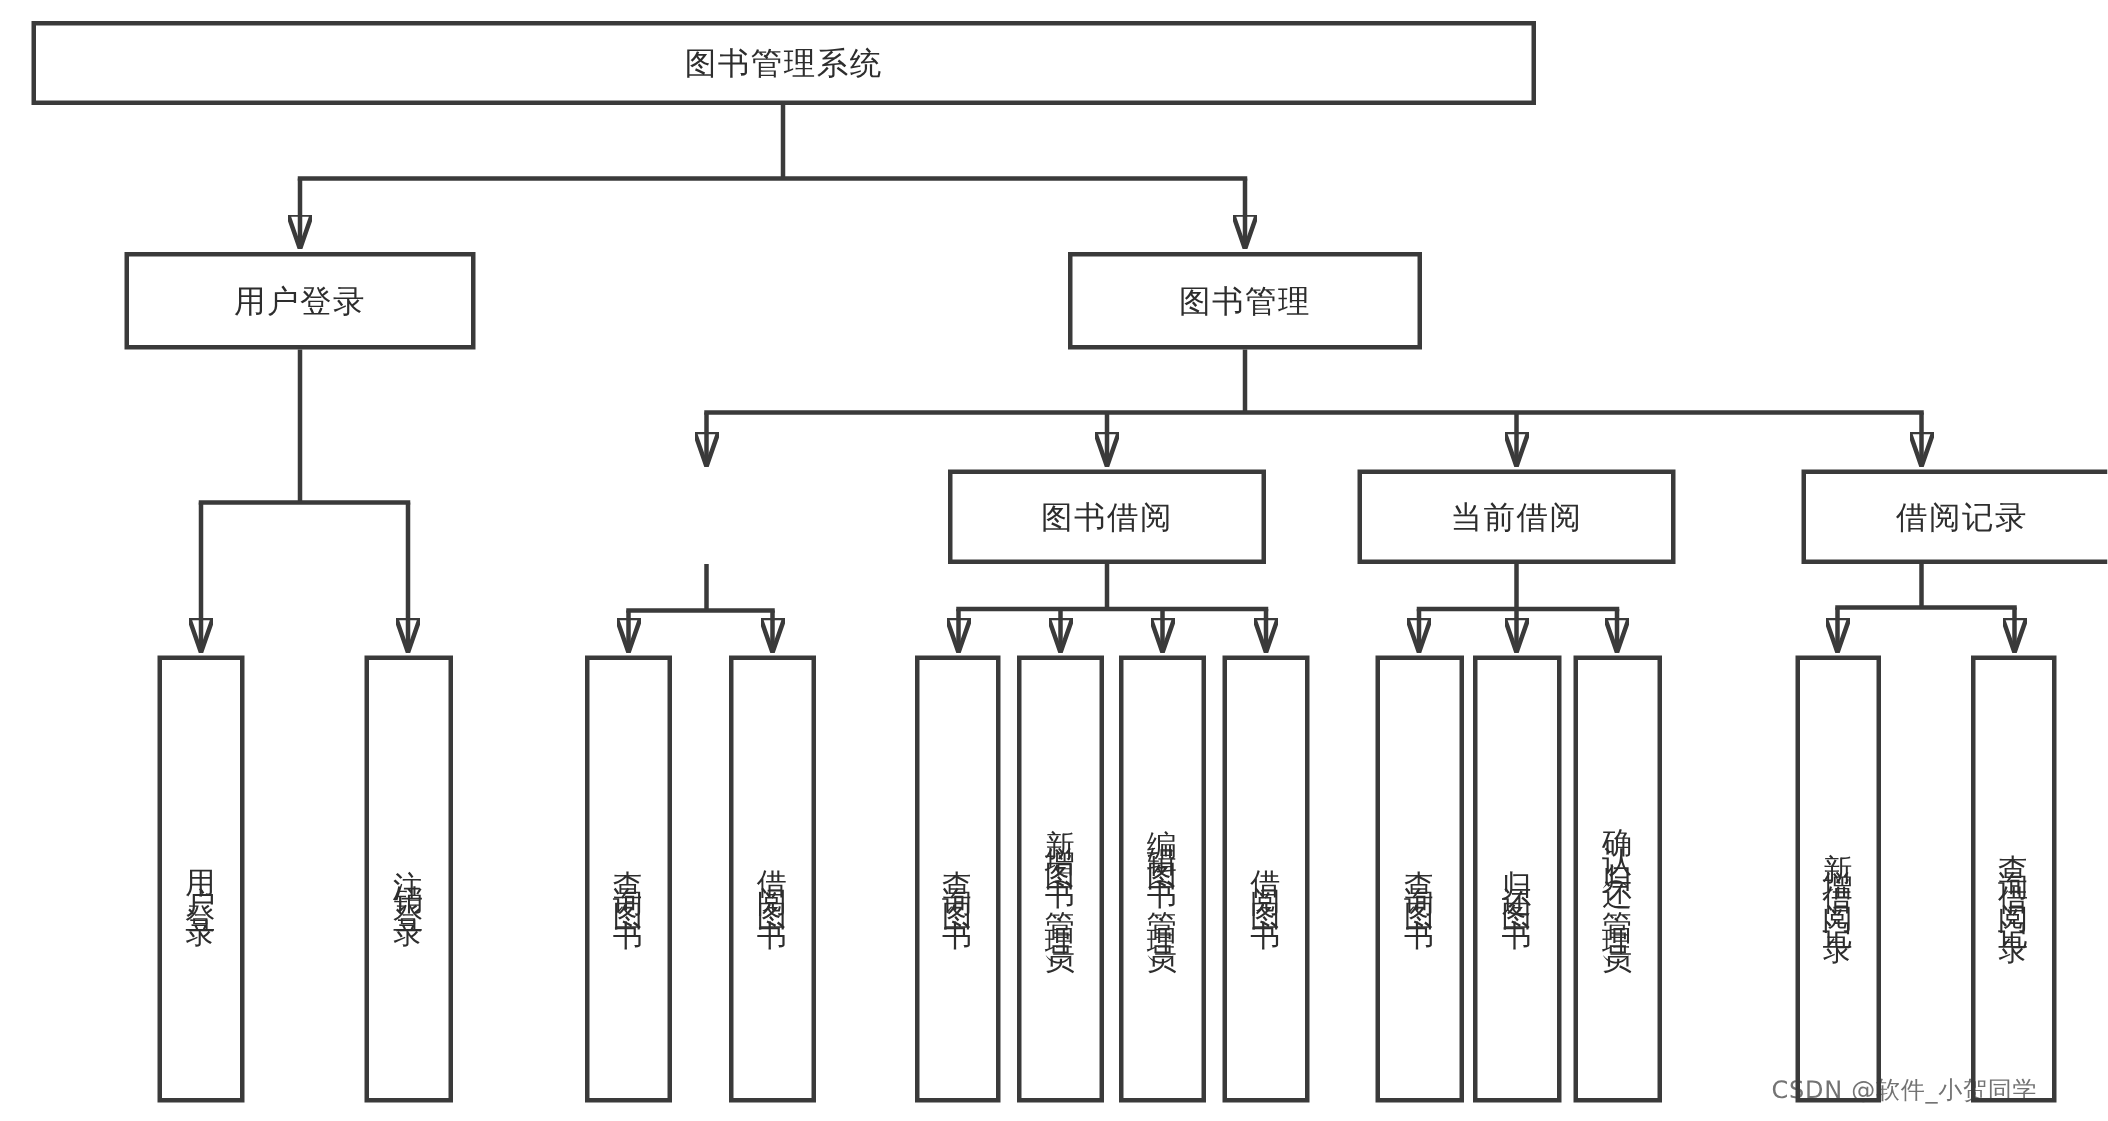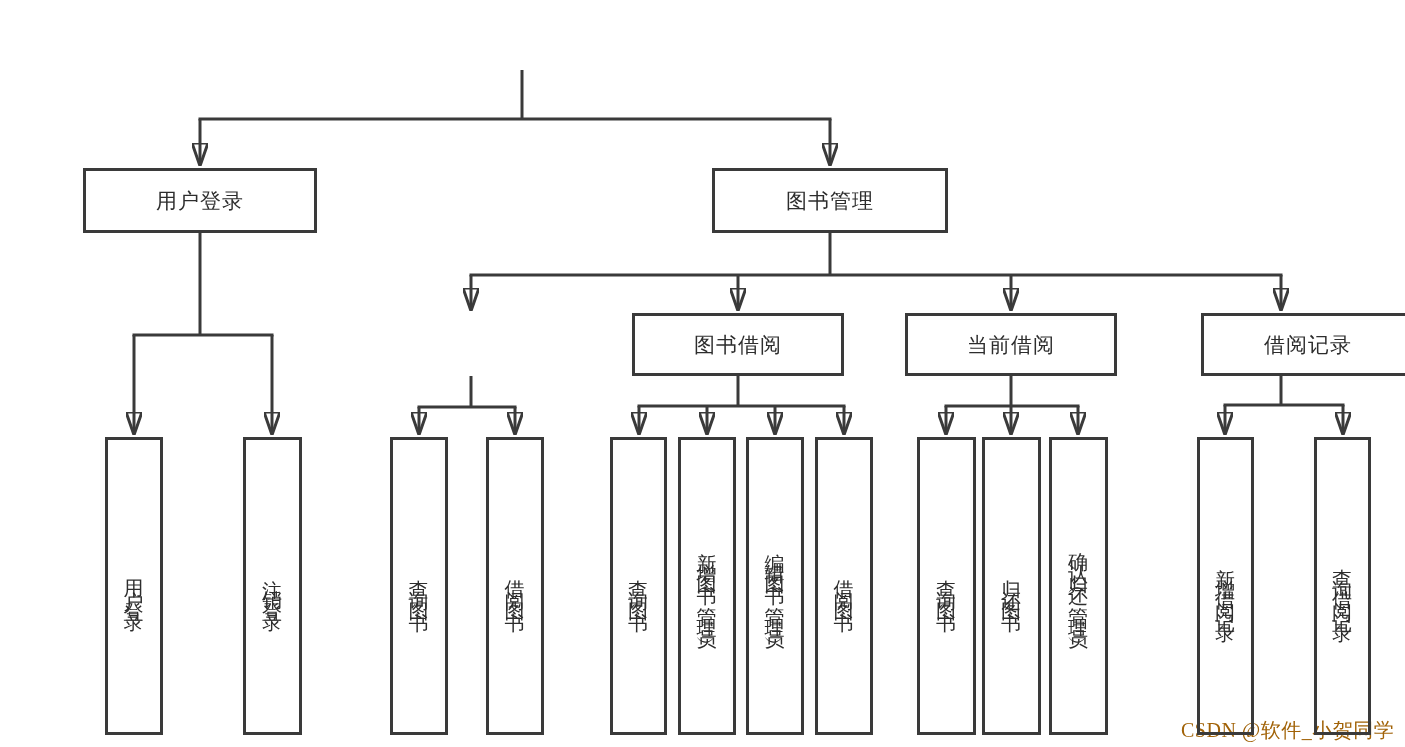--- a/index.html
+++ b/index.html
@@ -51,25 +51,24 @@
     font-size: 20px;
     line-height: 1.3;
     letter-spacing: 11px;
     white-space: nowrap;
   }
   .watermark {
     position: absolute;
     left: 1181px;
     top: 717px;
     z-index: 0;
-    font-size: 20px;
-    color: #a16207;
+    font-size: 16px;
+    color: #737373;
     letter-spacing: 0.5px;
     white-space: nowrap;
-    font-family: Liberation Serif, serif;
   }
 </style>
 </head>
 <body>
 
 <div class="canvas">
 
   <svg class="connectors" width="1405" height="747" viewBox="0 0 1405 747">
     <defs>
       <marker id="ah" viewBox="0 0 23 16" markerWidth="23" markerHeight="16" refX="22" refY="8" orient="auto" markerUnits="userSpaceOnUse">
@@ -108,20 +107,21 @@
     <path class="line" d="M844 406 V434" marker-end="url(#ah)"></path>
     <path class="line" d="M946 406 V434" marker-end="url(#ah)"></path>
     <path class="line" d="M1011 406 V434" marker-end="url(#ah)"></path>
     <path class="line" d="M1078 406 V434" marker-end="url(#ah)"></path>
     <path class="line" d="M1225 405 V434" marker-end="url(#ah)"></path>
     <path class="line" d="M1343 405 V434" marker-end="url(#ah)"></path>
   </svg>
 
   <div class="watermark">CSDN @软件_小贺同学</div>
 
+  <div class="box hbox" style="left:21px; top:14px; width:1003px; height:56px;">图书管理系统</div>
 
   <div class="box hbox" style="left:83px; top:168px; width:234px; height:65px;">用户登录</div>
   <div class="box hbox" style="left:712px; top:168px; width:236px; height:65px;font-family:Liberation Mono, monospace;">图书管理</div>
 
   <div class="box hbox" style="left:905px; top:313px; width:212px; height:63px;">当前借阅</div>
   <div class="box hbox" style="left:632px; top:313px; width:212px; height:63px;">图书借阅</div>
   <div class="box hbox" style="left:1174px; top:313px; width:214px; height:63px;margin-left:27px;">借阅记录</div>
 
   <div class="box vbox" style="left:105px; top:437px; width:58px; height:298px;">
     <span>用户登录</span>

